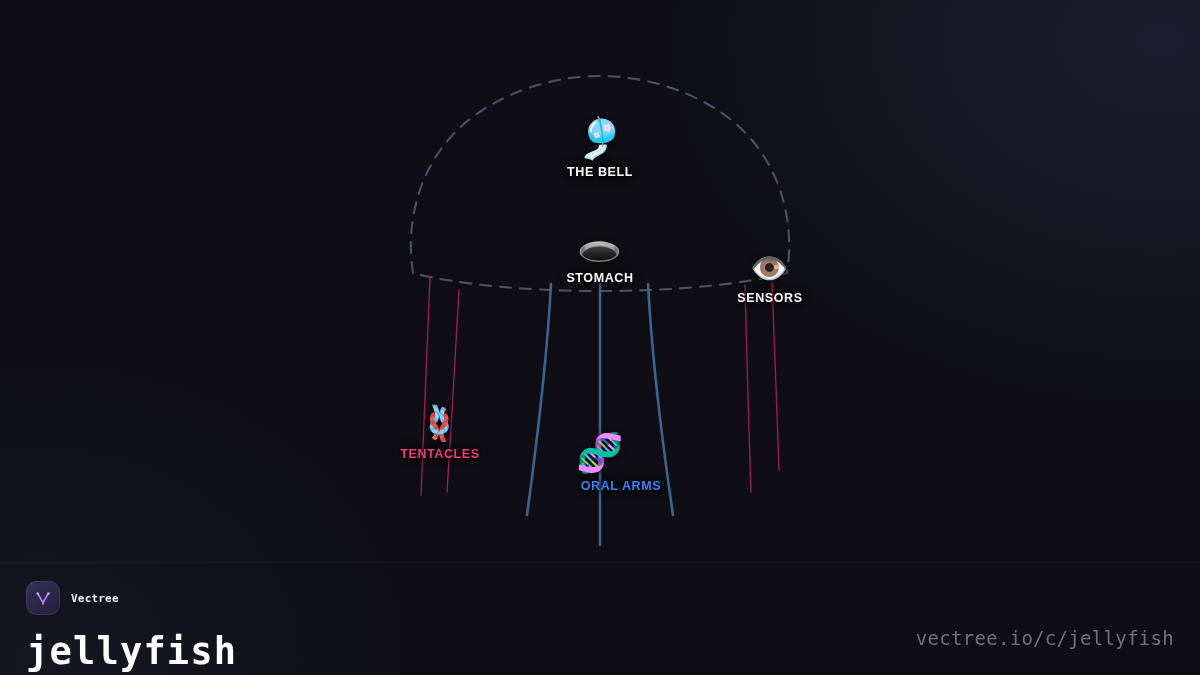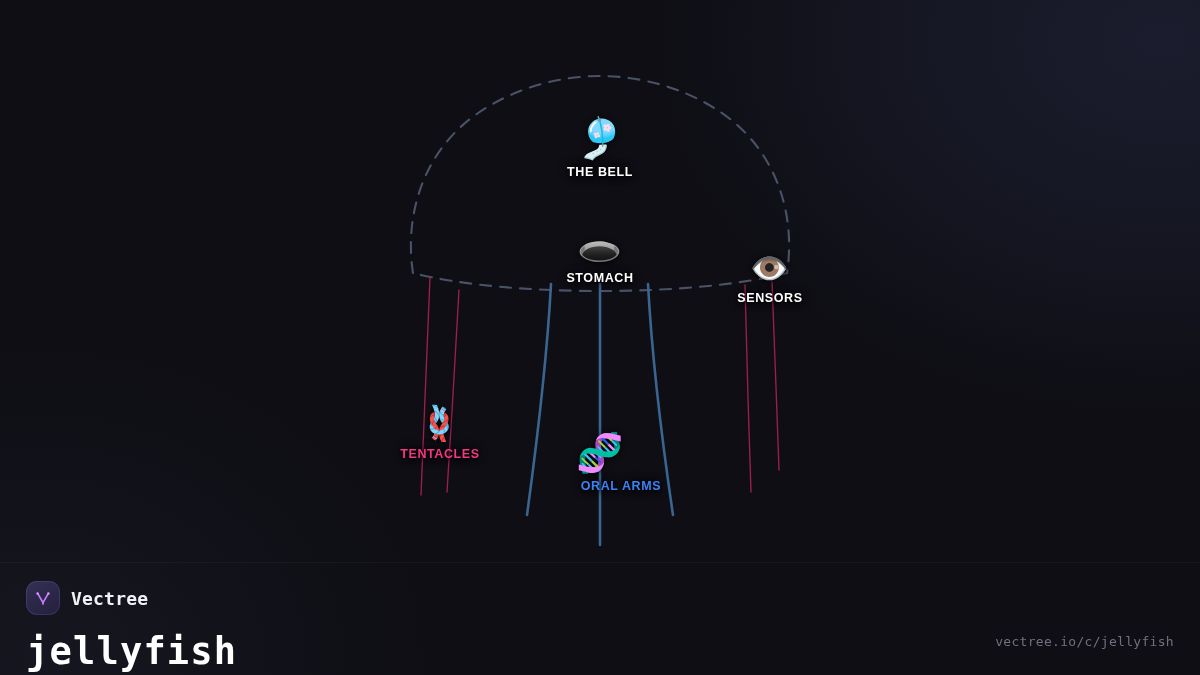--- a/index.html
+++ b/index.html
@@ -94,40 +94,40 @@
   #brand-mark {
     width:34px; height:34px;
     border-radius:11px;
     background:linear-gradient(150deg, #343055 0%, #241f3c 100%);
     box-shadow:inset 0 0 0 1px rgba(160,130,255,0.16);
     display:flex; align-items:center; justify-content:center;
     flex:none;
   }
   #brand-name {
     font-family:"DejaVu Sans Mono","Liberation Mono",monospace;
-    font-size:18px;
+    font-size:11px;
     font-weight:700;
     color:#f2f2f6;
     letter-spacing:0.2px;
   }
   #page-title {
     margin-top:18px;
     font-family:"DejaVu Sans Mono","Liberation Mono",monospace;
     font-size:37px;
     font-weight:700;
     color:#ffffff;
     letter-spacing:1.2px;
     line-height:1.05;
     text-align:right;
   }
   #footer-url {
     position:absolute;
     right:26px; bottom:26px;
     font-family:"DejaVu Sans Mono","Liberation Mono",monospace;
-    font-size:13px;
+    font-size:19px;
     color:#6f717e;
     letter-spacing:0.3px;
   }
 </style>
 </head>
 <body>
 
 <div id="stage">
 
   <div id="diagram">

